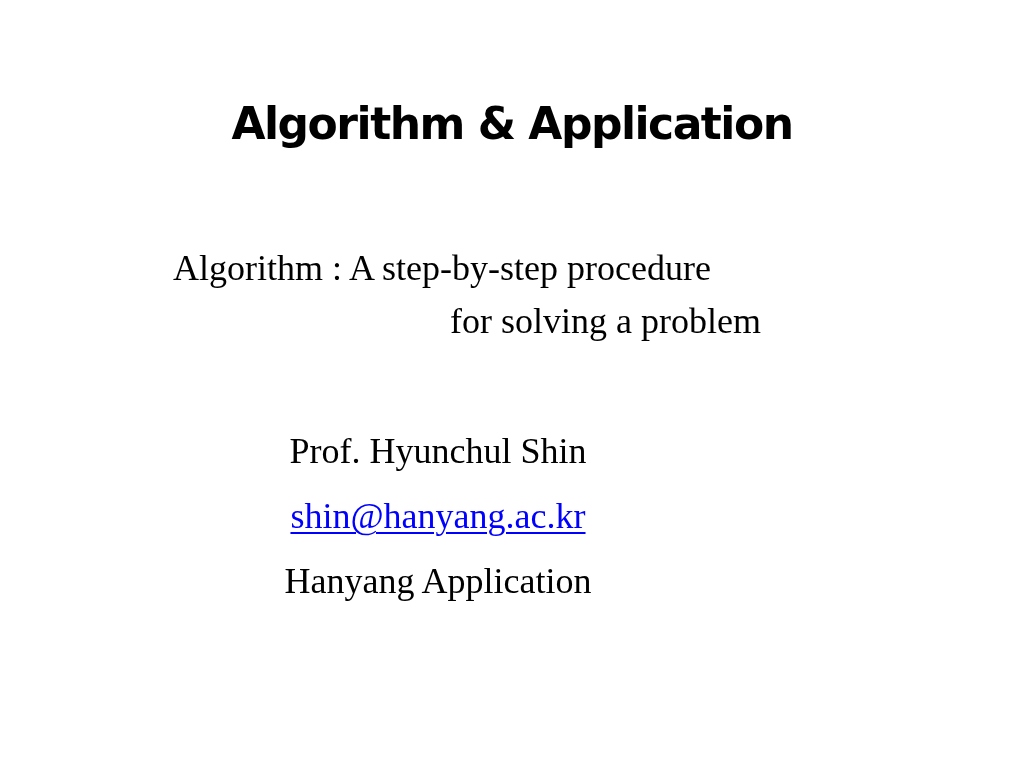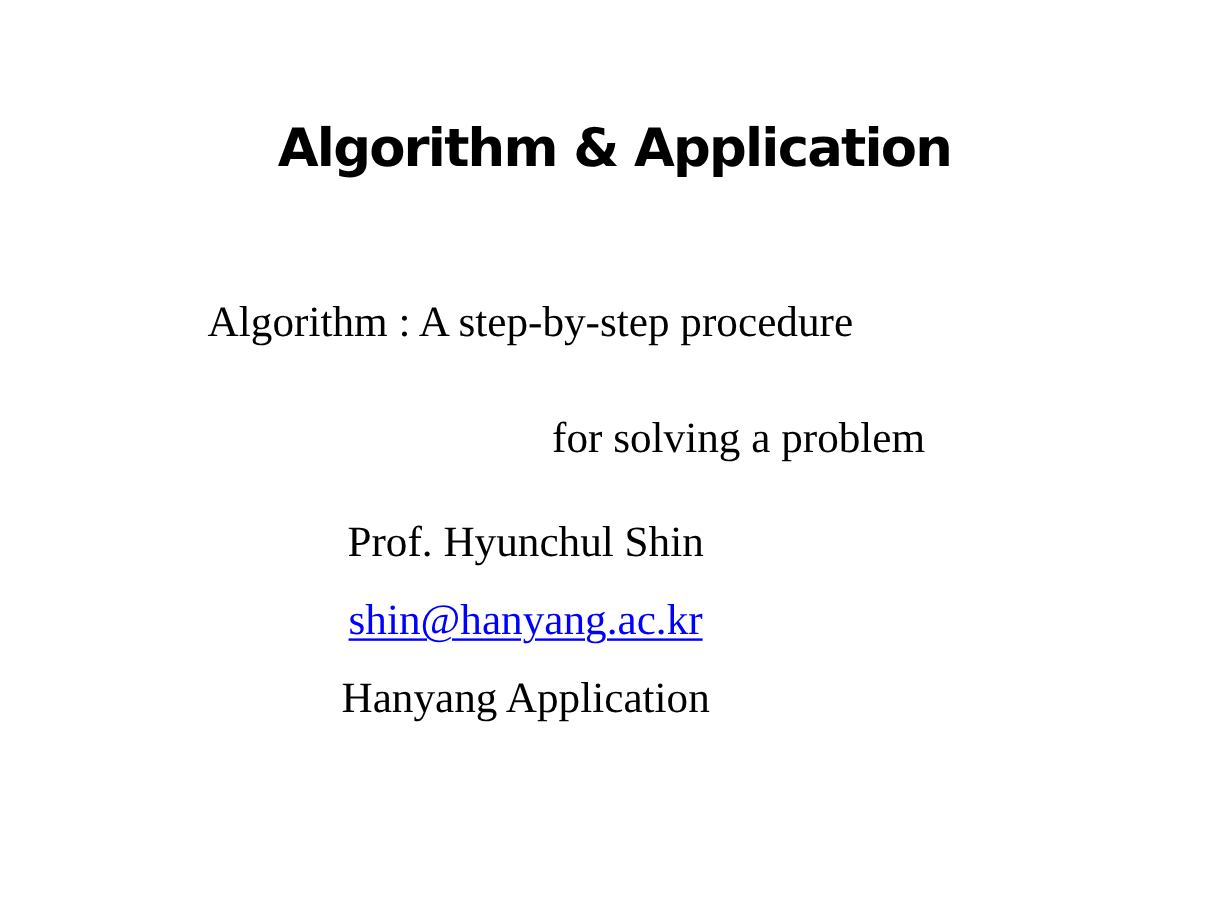--- a/index.html
+++ b/index.html
@@ -4,21 +4,21 @@
 <style>
   html, body { margin: 0; padding: 0; background: #ffffff; }
   body { width: 1024px; height: 768px; position: relative; overflow: hidden; }
   .title {
     position: absolute; left: 0; top: 98px; width: 1024px; text-align: center;
     font-family: "DejaVu Sans", sans-serif; font-weight: bold; font-size: 44px;
     color: #000; letter-spacing: -1.5px;
   }
   .def { position: absolute; font-family: "Liberation Serif", serif; font-size: 36px; color: #000; white-space: nowrap; }
   .def1 { left: 173px; top: 247px; }
-  .def2 { left: 460px; top: 300px; margin-top: 44px; }
+  .def2 { left: 450px; top: 300px; }
   .line {
     position: absolute; left: 0; width: 876px; text-align: center;
     font-family: "Liberation Serif", serif; font-size: 36px; color: #000;
   }
   .l1 { top: 430px; }
   .l2 { top: 495px; }
   .l3 { top: 560px; }
   .email { color: #0000ff; text-decoration: underline; text-underline-offset: 4px; text-decoration-thickness: 2px; text-align: right; }
 </style>
 </head>

